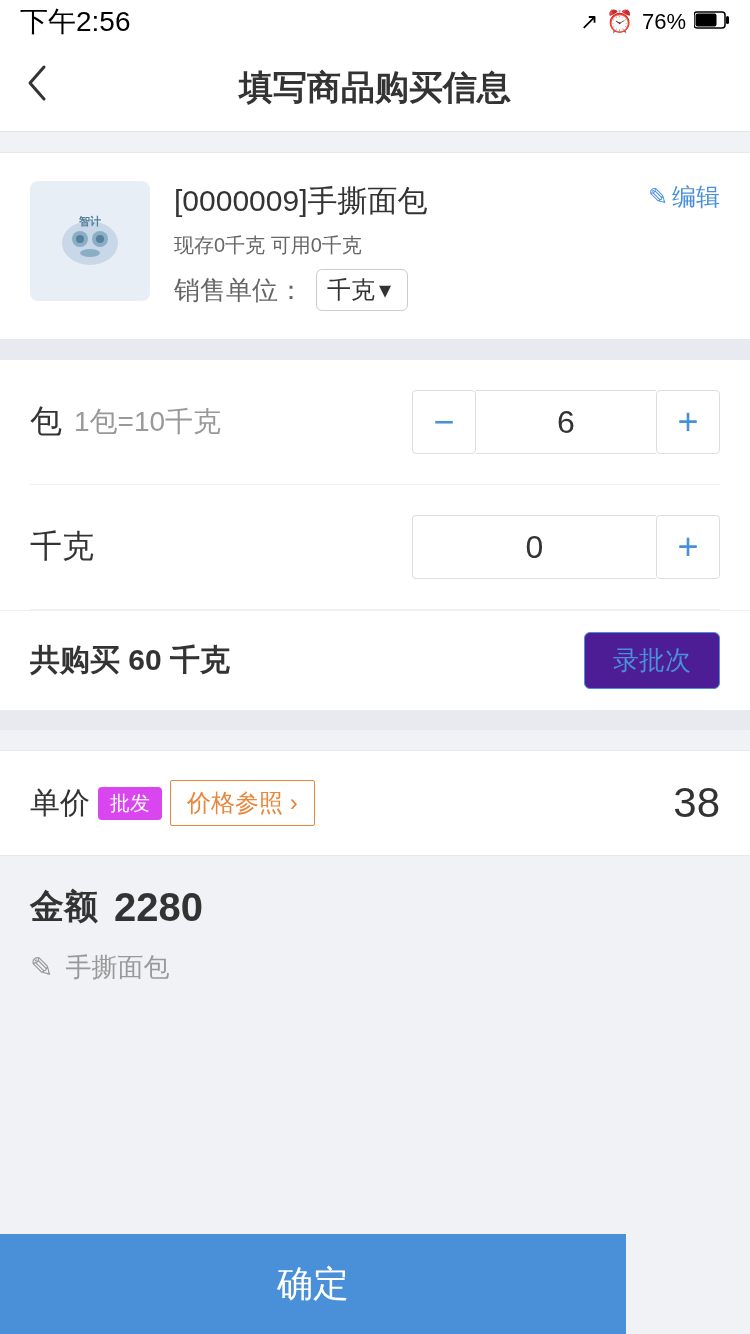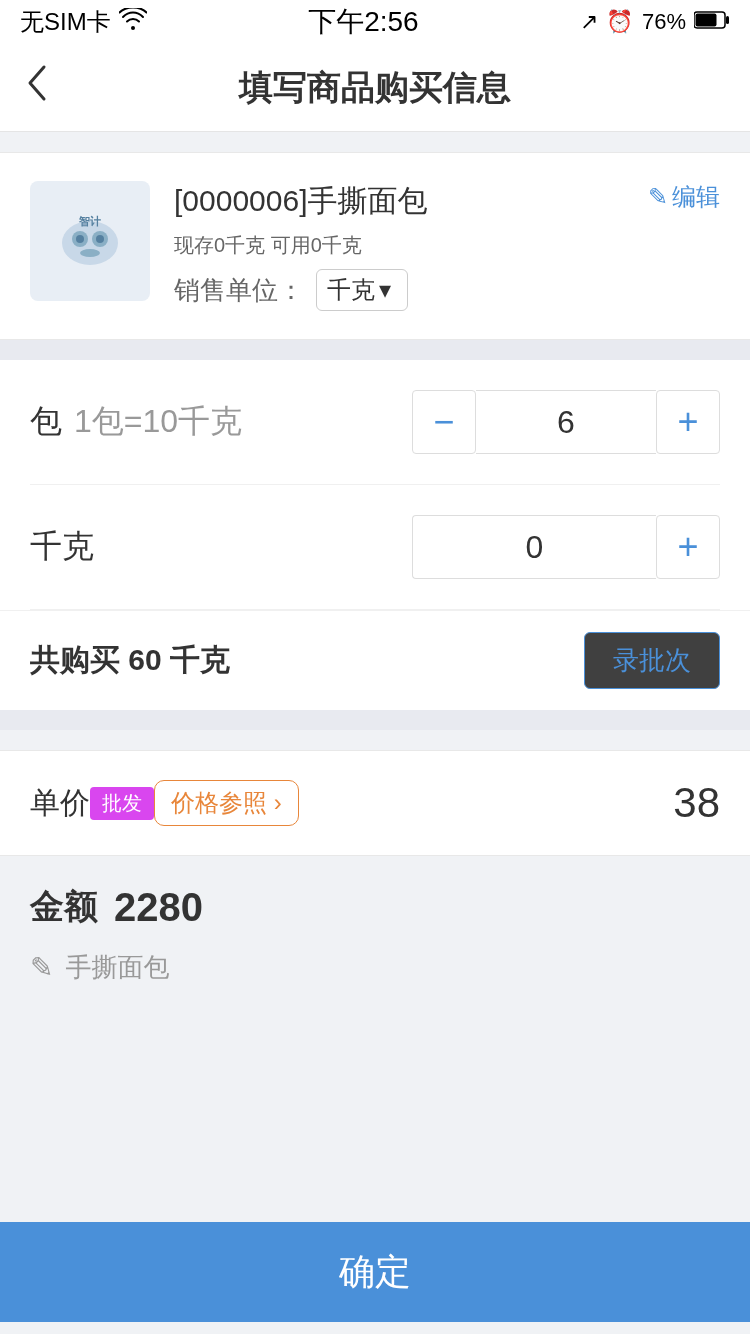--- a/index.html
+++ b/index.html
@@ -137,21 +137,21 @@
       border-bottom: 1px solid #f0f0f0;
     }
     .input-label {
       font-size: 32px;
       color: #333;
       display: flex;
       align-items: center;
       gap: 12px;
     }
     .input-label-hint {
-      font-size: 32px;
+      font-size: 28px;
       color: #999;
     }
     .quantity-control {
       display: flex;
       align-items: center;
       gap: 0;
     }
     .qty-btn {
       width: 64px;
       height: 64px;
@@ -207,54 +207,54 @@
     }
     .summary-text span {
       font-weight: 600;
     }
     .batch-btn {
       border: 1px solid #4a90d9;
       border-radius: 6px;
       padding: 10px 28px;
       font-size: 26px;
       color: #4a90d9;
-      background: #404040;
+      background: #4c1d95;
       cursor: pointer;
     }
 
     
     .price-section {
       background: #fff;
       padding: 28px 30px;
       margin-top: 20px;
       border-top: 1px solid #e8e8e8;
       border-bottom: 1px solid #e8e8e8;
     }
     .price-row {
       display: flex;
       align-items: center;
       justify-content: space-between;
     }
     .price-left {
       display: flex;
       align-items: center;
-      gap: 0;
+      gap: 8px;
       font-size: 30px;
       color: #333;
     }
     .price-badge {
       background: #d946ef;
       color: #fff;
       font-size: 20px;
       padding: 3px 12px;
       border-radius: 4px;
     }
     .price-ref-btn {
       border: 1px solid #e8863a;
-      border-radius: 10px;
+      border-radius: 2px;
       padding: 6px 16px;
       font-size: 24px;
       color: #e8863a;
       background: #fff;
       display: flex;
       align-items: center;
       gap: 6px;
       cursor: pointer;
     }
     .price-value {
@@ -292,50 +292,39 @@
     
     .bottom-filler {
       background: #f0f2f5;
       flex: 1;
       min-height: 380px;
     }
 
     
     .confirm-bar {
       position: fixed;
-      bottom: 12px;
-      width: 750px;
+      bottom: 0;
+      width: 626px;
       height: 100px;
       background: #4a90d9;
       display: flex;
       align-items: center;
       justify-content: center;
       cursor: pointer;
     }
     .confirm-text {
       font-size: 36px;
       color: #fff;
       font-weight: 500;
     }
   </style>
 </head>
 <body>
 
 <div class="status-bar">
-  <div class="status-left">
-    <span>无SIM卡</span>
-    <span>
-      <svg width="28" height="22" viewBox="0 0 28 22" fill="none">
-        <path d="M14 18a2 2 0 1 1 0 4 2 2 0 0 1 0-4z" fill="#000"></path>
-        <path d="M8 13.5c1.6-1.6 3.9-2.5 6-2.5s4.4.9 6 2.5" stroke="#000" stroke-width="2" fill="none" stroke-linecap="round"></path>
-        <path d="M4 9c2.7-2.8 6.4-4.5 10-4.5s7.3 1.7 10 4.5" stroke="#000" stroke-width="2" fill="none" stroke-linecap="round"></path>
-        <path d="M0.5 4.5C4 1 8.8-0.5 14-0.5S24 1 27.5 4.5" stroke="#000" stroke-width="2" fill="none" stroke-linecap="round"></path>
-      </svg>
-    </span>
-  </div>
   <div class="status-center">下午2:56</div>
   <div class="status-right">
     <span>↗</span>
     <span>⏰</span>
     <span>76%</span>
     <span>
       <svg width="36" height="18" viewBox="0 0 36 18">
         <rect x="0" y="1" width="31" height="16" rx="3" ry="3" fill="none" stroke="#000" stroke-width="1.5"></rect>
         <rect x="1.5" y="2.5" width="21" height="13" rx="2" ry="2" fill="#000"></rect>
         <rect x="32" y="5" width="3" height="8" rx="1.5" fill="#000"></rect>
@@ -360,21 +349,21 @@
       <ellipse cx="35" cy="32" rx="28" ry="22" fill="#c8d8e8"></ellipse>
       <circle cx="25" cy="28" r="8" fill="#8aafc5"></circle>
       <circle cx="45" cy="28" r="8" fill="#8aafc5"></circle>
       <circle cx="25" cy="28" r="4" fill="#5580a0"></circle>
       <circle cx="45" cy="28" r="4" fill="#5580a0"></circle>
       <ellipse cx="35" cy="42" rx="10" ry="4" fill="#8aafc5"></ellipse>
       <text x="35" y="14" text-anchor="middle" font-size="11" fill="#5580a0" font-weight="bold">智计</text>
     </svg>
   </div>
   <div class="product-info">
-    <div class="product-name">[0000006]手撕面包</div>
+    <div class="product-name">[0000009]手撕面包</div>
     <div class="product-stock">现存0千克  可用0千克</div>
     <div class="product-unit-row">
       <span>销售单位：</span>
       <div class="unit-selector">
         <span>千克</span>
         <span>▾</span>
       </div>
     </div>
   </div>
   <div class="product-card-right">

